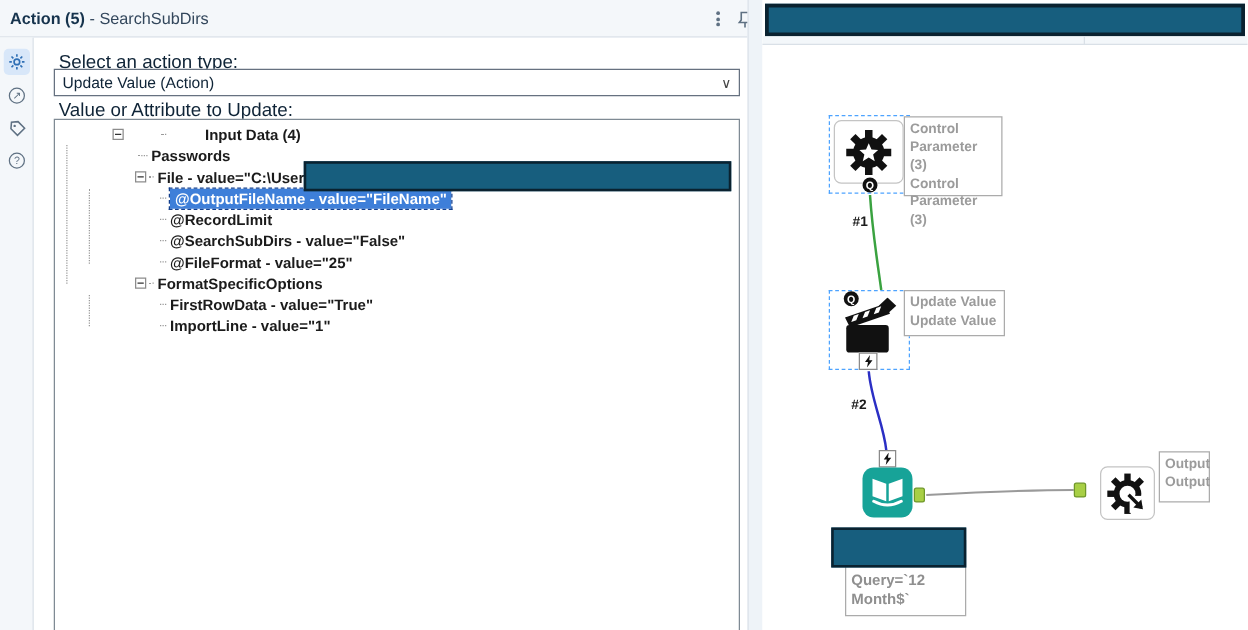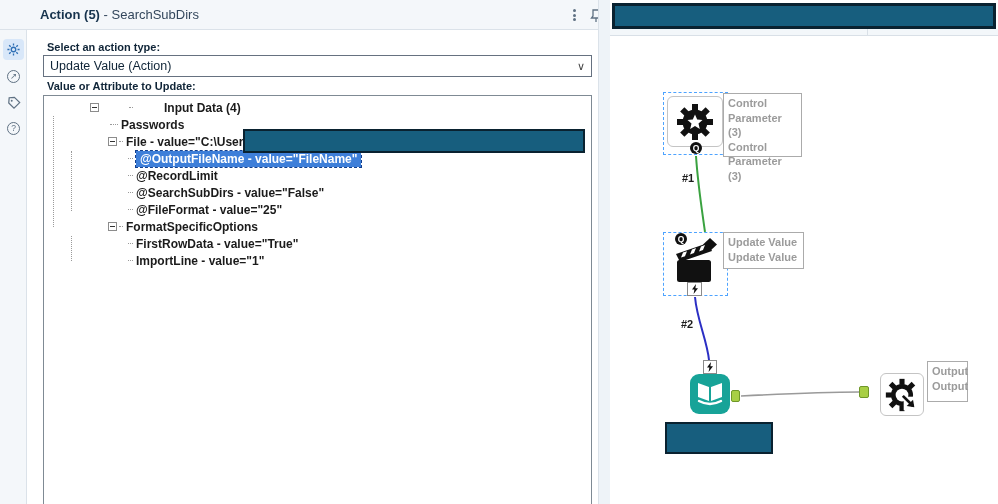--- a/index.html
+++ b/index.html
@@ -5,39 +5,39 @@
   * { margin:0; padding:0; box-sizing:border-box; }
   html,body { width:998px; height:504px; overflow:hidden;
     font-family:"Liberation Sans", sans-serif; background:#fff; }
   .abs { position:absolute; }
 
   
   #panel { position:absolute; left:0; top:0; width:598px; height:504px; background:#fff; }
   #panel-header { position:absolute; left:0; top:0; width:598px; height:30px;
     background:#f4f7fa; border-bottom:1px solid #dbe2e9; display:flex; align-items:center; }
   #panel-title { margin-left:8px; font-size:13px; color:#16334d; }
-  #panel-title b { font-weight:700;margin-left:32px; }
+  #panel-title b { font-weight:700; }
   #panel-title span { font-weight:400; color:#33475c; }
   .hdr-btn { position:absolute; top:5px; width:20px; height:20px; display:flex;
     align-items:center; justify-content:center; cursor:pointer; }
   .kebab { left:564px; }
   .kebab i { display:block; width:3px; height:3px; border-radius:50%ный; border-radius:50%;
     background:#5f7183; margin:1.5px 0; }
   .pin { left:586px; }
 
   #sidebar { position:absolute; left:0; top:30px; width:27px; height:474px;
     background:#f4f7fa; border-right:1px solid #dbe2e9; }
   .side-ic { position:absolute; left:3px; width:21px; height:21px; border-radius:4px;
     display:flex; align-items:center; justify-content:center; color:#5f7183;
     font-size:12px; cursor:pointer; }
   .side-ic.active { background:#d8e7f9; color:#2e6fb5; }
   .circle-ic { width:13px; height:13px; border:1.3px solid currentColor; border-radius:50%;
     display:flex; align-items:center; justify-content:center; font-size:8.5px; line-height:1; }
 
-  .fld-label { position:absolute; left:47px; font-size:11px; font-weight:700; color:#0f2437; }
+  .fld-label { position:absolute; left:47px; font-size:15px; font-weight:400; color:#0f2437; }
 
   #action-select { position:absolute; left:43px; top:55px; width:549px; height:22px;
     background:#fff; border:1px solid #667180; display:flex; align-items:center;
     padding:0 6px; font-size:12.5px; color:#0f2437; cursor:pointer; }
   #action-select .chev { margin-left:auto; color:#444; font-size:11px; }
 
   #tree-box { position:absolute; left:43px; top:95px; width:549px; height:420px;
     background:#fff; border:1px solid #7f8a94; overflow:hidden; }
   .trow { position:relative; height:17px; display:flex; align-items:center;
     font-size:12px; font-weight:600; color:#1b1b1b; white-space:nowrap; cursor:default; }
@@ -285,14 +285,15 @@
       <rect x="22" y="22" width="16" height="16" fill="#fff"></rect>
       <g stroke="#111" stroke-width="3.2" fill="none">
         <path d="M21,21 L33,33"></path>
       </g>
       <polygon points="34.5,34.5 25.5,33 33,25.5" fill="#111"></polygon>
     </svg>
   </div>
   <div class="tool-label" style="left:317px; top:361px; width:41px; height:41px">Output
 Output</div>
 
+  <div id="annotation">Query=`12 Month$`</div>
   <div class="redact" style="left:55px; top:422px; width:108px; height:32px; border-width:2.5px"></div>
 </div>
 
 </body></html>

